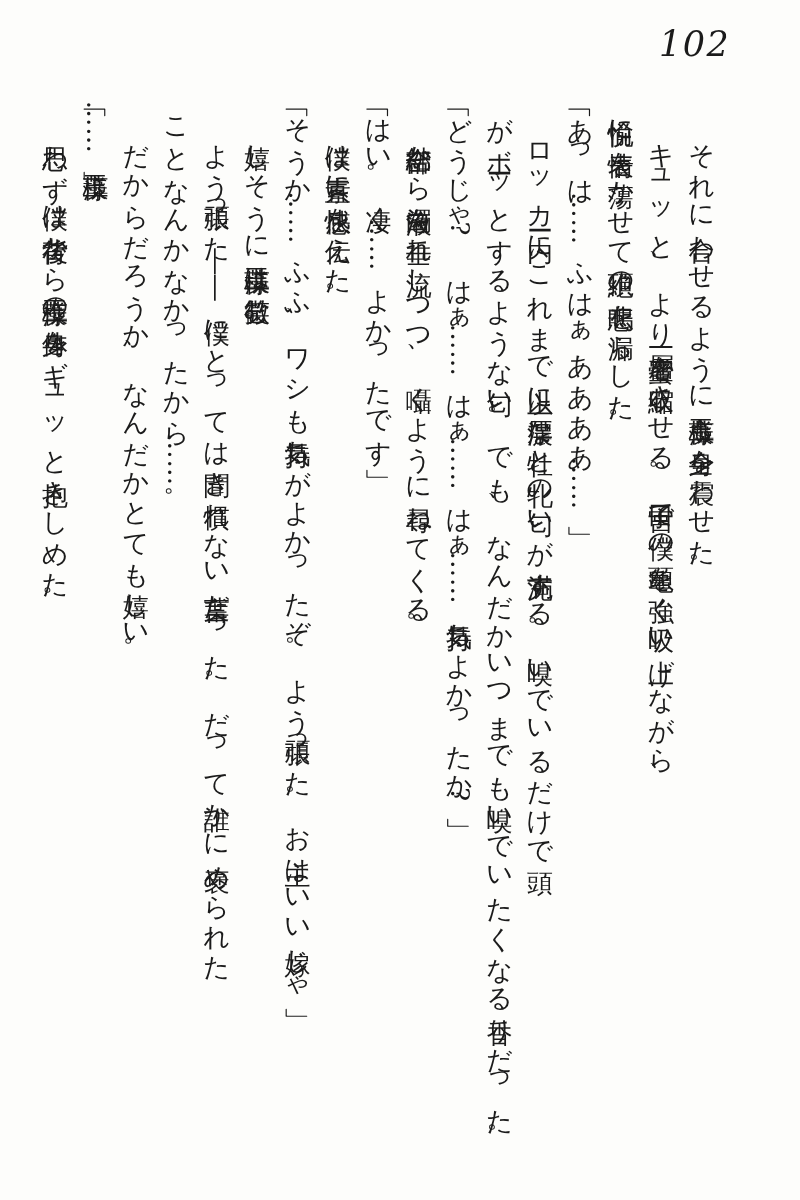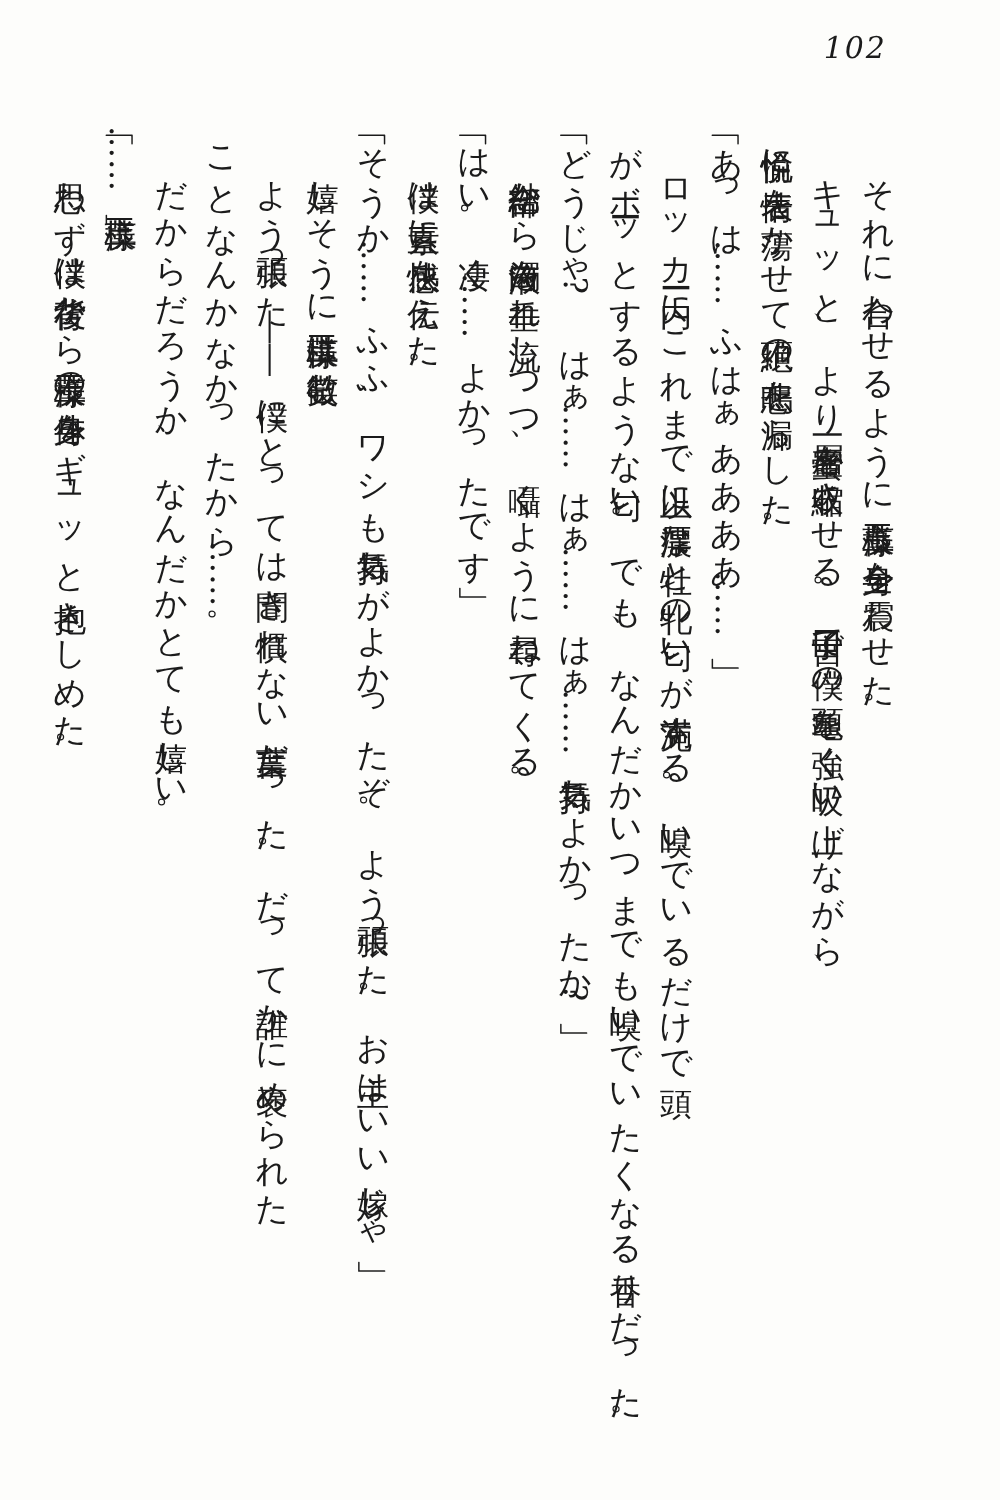--- a/index.html
+++ b/index.html
@@ -21,21 +21,21 @@
     width: 800px;
     height: 1200px;
     background: var(--paper);
     overflow: hidden;
   }
   .page-number {
     position: absolute;
     left: 659px;
     top: 24px;
     font-style: italic;
-    font-size: 24px;
+    font-size: 35px;
     letter-spacing: 1.5px;
     color: var(--ink);
     font-family: "DejaVu Serif", "Liberation Serif", serif;
   }
   .text-area {
     position: absolute;
     top: 100px;
     right: 78px;
     height: 1048px;
     writing-mode: vertical-rl;

